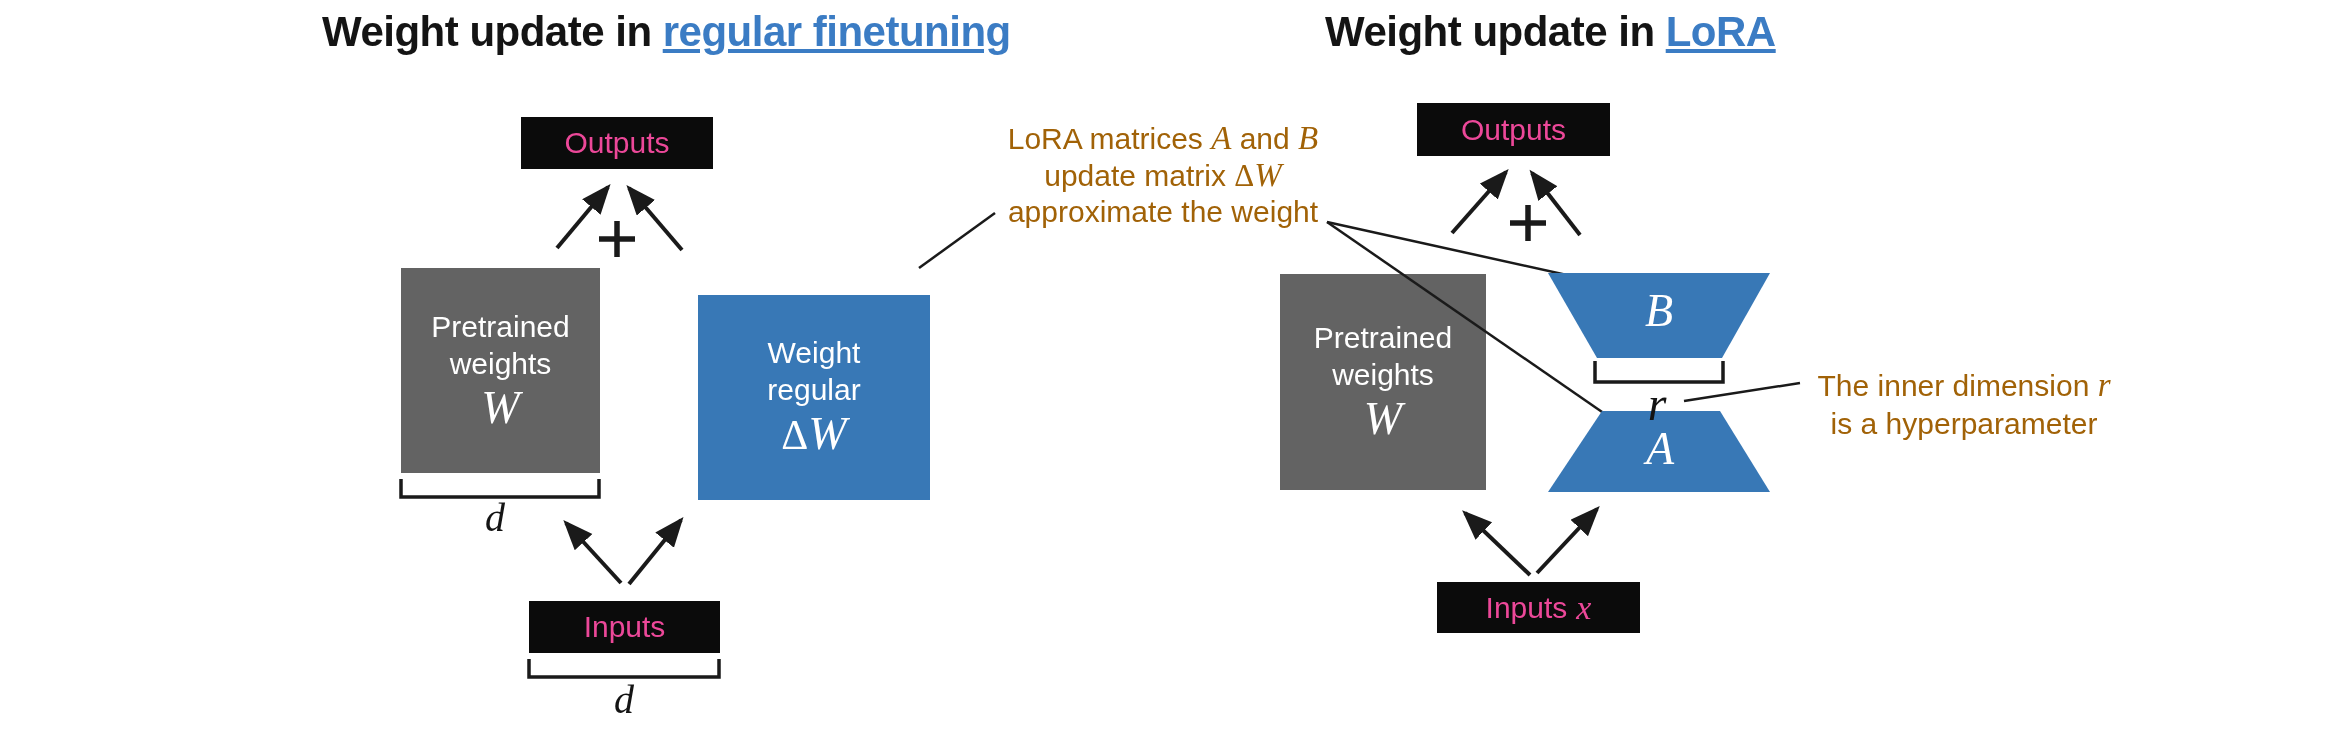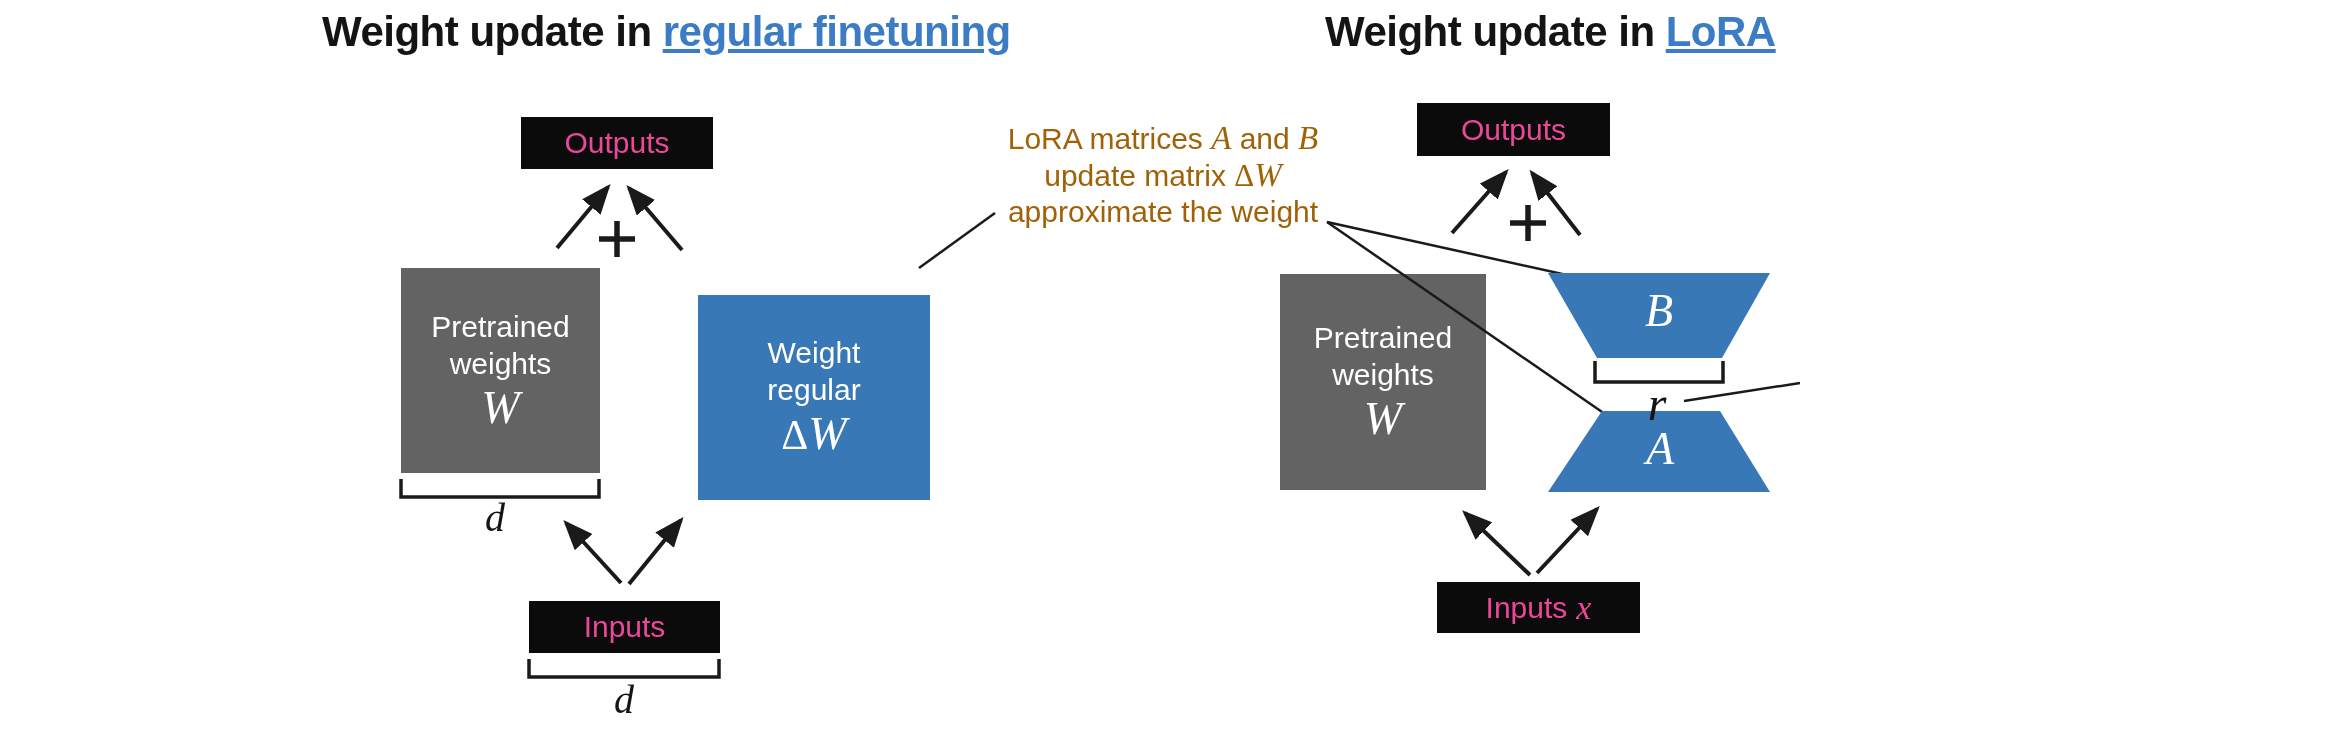--- a/index.html
+++ b/index.html
@@ -155,20 +155,24 @@
 
   <div class="dim-label" style="left:1617px; top:376px; width:80px; font-size:48px;">r</div>
 
   <div class="trap-label" style="left:1620px; top:424px;">A</div>
 
   <div class="pill" style="left:1437px; top:582px; width:203px; height:51px;">
     <span>Inputs</span>
       <span class="sym-x">x</span>
   </div>
 
+  <div class="note" style="left:1788px; top:366px; width:352px; line-height:38px;">
+    <div><span>The inner dimension </span><span class="m">r</span></div>
+    <div>is a hyperparameter</div>
+  </div>
 
   <svg class="overlay" width="2327" height="730" viewBox="0 0 2327 730">
     <defs>
       <marker id="ah" markerWidth="9" markerHeight="7" refX="6.5" refY="3" orient="auto" markerUnits="strokeWidth">
         <path class="ah" d="M0,0 L7.5,3 L0,6 Z"></path>
       </marker>
     </defs>
 
     <line class="stroke-line" x1="557" y1="248" x2="608" y2="187" marker-end="url(#ah)"></line>
     <line class="stroke-line" x1="682" y1="250" x2="629" y2="188" marker-end="url(#ah)"></line>

